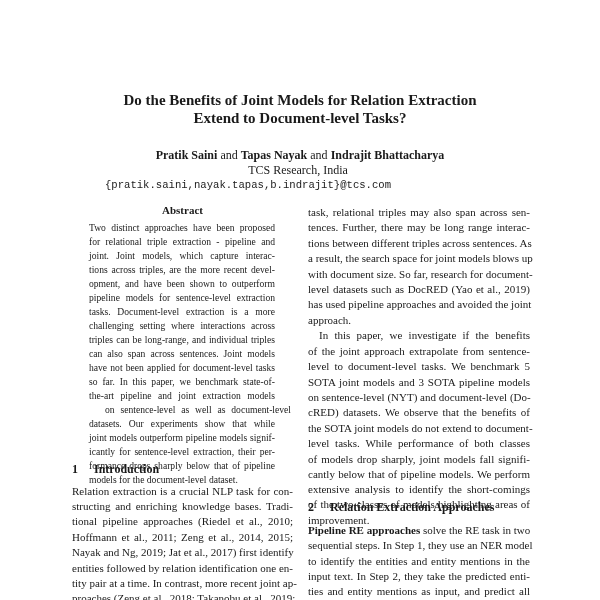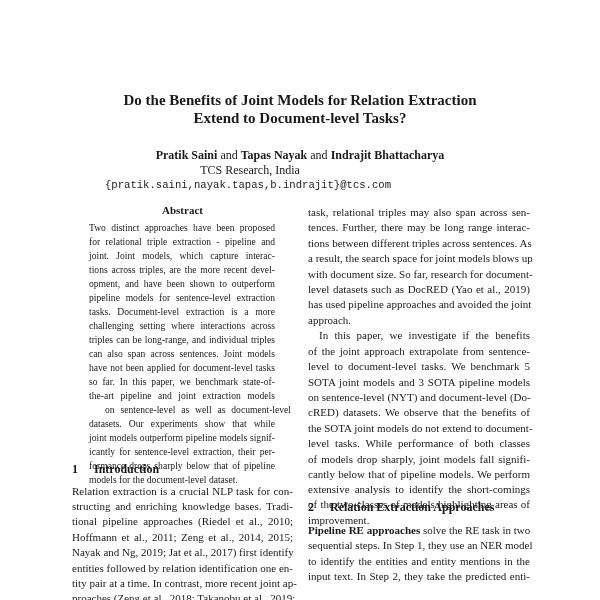--- a/index.html
+++ b/index.html
@@ -3,21 +3,21 @@
 <meta charset="utf-8">
 <style>
   html, body { margin: 0; padding: 0; background: #ffffff; }
   body { width: 600px; height: 600px; overflow: hidden; position: relative;
          font-family: "Liberation Serif", "DejaVu Serif", serif; color: #1a1a1a; }
   .page { position: absolute; left: 0; top: 0; width: 600px; height: 600px; background: #fff; }
   .title { position: absolute; left: 0; width: 600px; text-align: center;
            font-weight: bold; font-size: 15px; line-height: 17px; }
   .authors { position: absolute; left: 0; width: 600px; text-align: center; font-size: 12px; line-height: 15px; }
   .authors b { font-weight: bold; }
-  .affil { position: absolute; left: 0; width: 500px; text-align: center; font-size: 12px; line-height: 15px; }
+  .affil { position: absolute; left: 0; width: 500px; text-align: center; font-size: 12px; line-height: 15px; padding-left: 48px; }
   .email { position: absolute; left: 0; width: 496px; text-align: center;
            font-family: "Liberation Mono", "DejaVu Sans Mono", monospace; font-size: 10.6px; line-height: 15px; }
   .abs-head { position: absolute; left: 72px; width: 221px; text-align: center; font-weight: bold; font-size: 11px; }
   .line { position: absolute; white-space: nowrap; }
   .abs-line { left: 89px; width: 186px; font-size: 9.6px; line-height: 12px; text-align: justify; text-align-last: justify; }
   .abs-line.last { text-align-last: left; }
   .body-line { font-size: 11px; line-height: 14px; text-align: justify; text-align-last: justify; }
   .col-l { left: 72px; width: 221px; }
   .col-r { left: 308px; width: 222px; }
   .body-line.last { text-align-last: left; }
@@ -103,14 +103,15 @@
   <div class="line body-line col-r last" style="top:513px;">improvement.</div>
 
   <div class="sec-head" style="left:308px; top:500px;">
     <span class="sec-num">2</span><span>Relation Extraction Approaches</span>
   </div>
 
   <div class="line body-line col-r" style="top:523px;"><span class="bold-lead">Pipeline RE approaches</span><span> solve the RE task in two</span></div>
   <div class="line body-line col-r" style="top:538px;">sequential steps. In Step 1, they use an NER model</div>
   <div class="line body-line col-r" style="top:554px;">to identify the entities and entity mentions in the</div>
   <div class="line body-line col-r" style="top:569px;">input text. In Step 2, they take the predicted enti-</div>
+  <div class="line body-line col-r" style="top:584px;">ties and entity mentions as input, and predict all</div>
 
 </div>
 
 </body></html>

